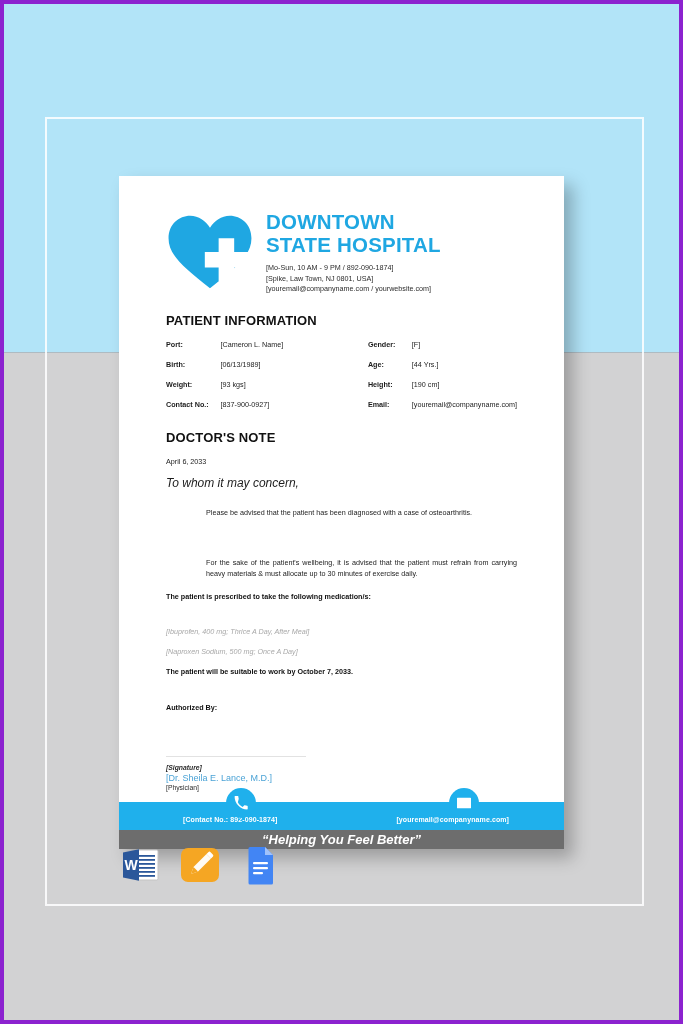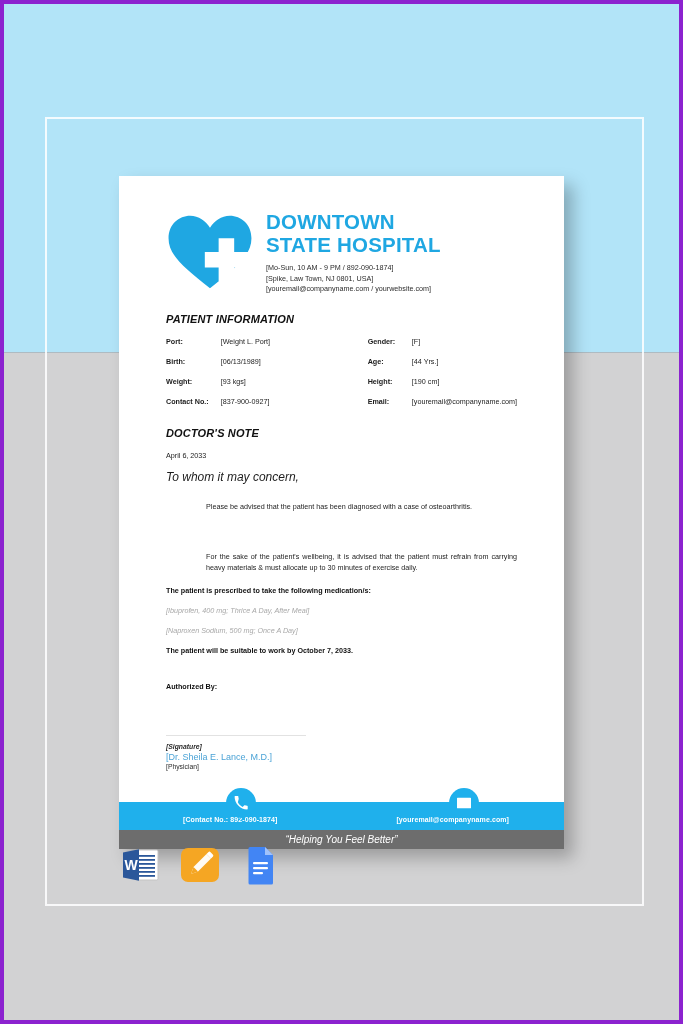--- a/index.html
+++ b/index.html
@@ -72,26 +72,25 @@
     font-size: 7.2px;
     line-height: 10.5px;
     color: #2b2b2b;
     font-weight: normal;
   }
 
   
   .doc-body { padding: 18px 47px 0 47px; }
 
   .sec-title {
-    font-size: 11px;
+    font-size: 13px;
     font-weight: bold;
     letter-spacing: .15px;
     color: #111;
     margin-bottom: 12px;
-    font-style: italic;
   }
 
   table.pinfo { width: 100%; border-collapse: collapse; }
   table.pinfo td {
     font-size: 7.2px;
     color: #1c1c1c;
     padding: 0 0 11px 0;
     vertical-align: top;
     white-space: nowrap;
   }
@@ -109,21 +108,21 @@
     text-align: justify;
     margin-bottom: 4px;
     padding-left: 40px;
   }
   .note-p.last { margin-bottom: 13px; margin-top: 40px; }
 
   .rx-head {
     font-size: 7.2px;
     font-weight: bold;
     color: #111;
-    margin-bottom: 11px;
+    margin-bottom: 26px;
   }
   .rx-item {
     font-size: 7.2px;
     font-style: italic;
     color: #a8a8a8;
     margin-bottom: 11px;
   }
   .work-line {
     font-size: 7.2px;
     font-weight: bold;
@@ -195,23 +194,23 @@
 
   .tagline-bar {
     height: 19px;
     background: #6d6d6d;
     display: flex;
     align-items: center;
     justify-content: center;
   }
   .tagline-bar span {
     color: #ffffff;
-    font-size: 10px;
+    font-size: 13px;
     font-style: italic;
-    font-weight: normal;
+    font-weight: bold;
   }
 
   
   #apps {
     position: absolute;
     left: 113px; top: 838px;
     display: flex;
     gap: 14px;
   }
   .app-icon {
@@ -250,21 +249,21 @@
     </div>
 
     <div class="doc-body">
 
       <div class="sec-title">PATIENT INFORMATION</div>
 
       <table class="pinfo">
         <tbody>
           <tr>
             <td class="lbl">Port:</td>
-            <td class="val">[Weight L. Port]</td>
+            <td class="val">[Cameron L. Name]</td>
             <td class="lbl2">Gender:</td>
             <td>[F]</td>
           </tr>
           <tr>
             <td class="lbl">Birth:</td>
             <td class="val">[06/13/1989]</td>
             <td class="lbl2">Age:</td>
             <td>[44 Yrs.]</td>
           </tr>
           <tr>

